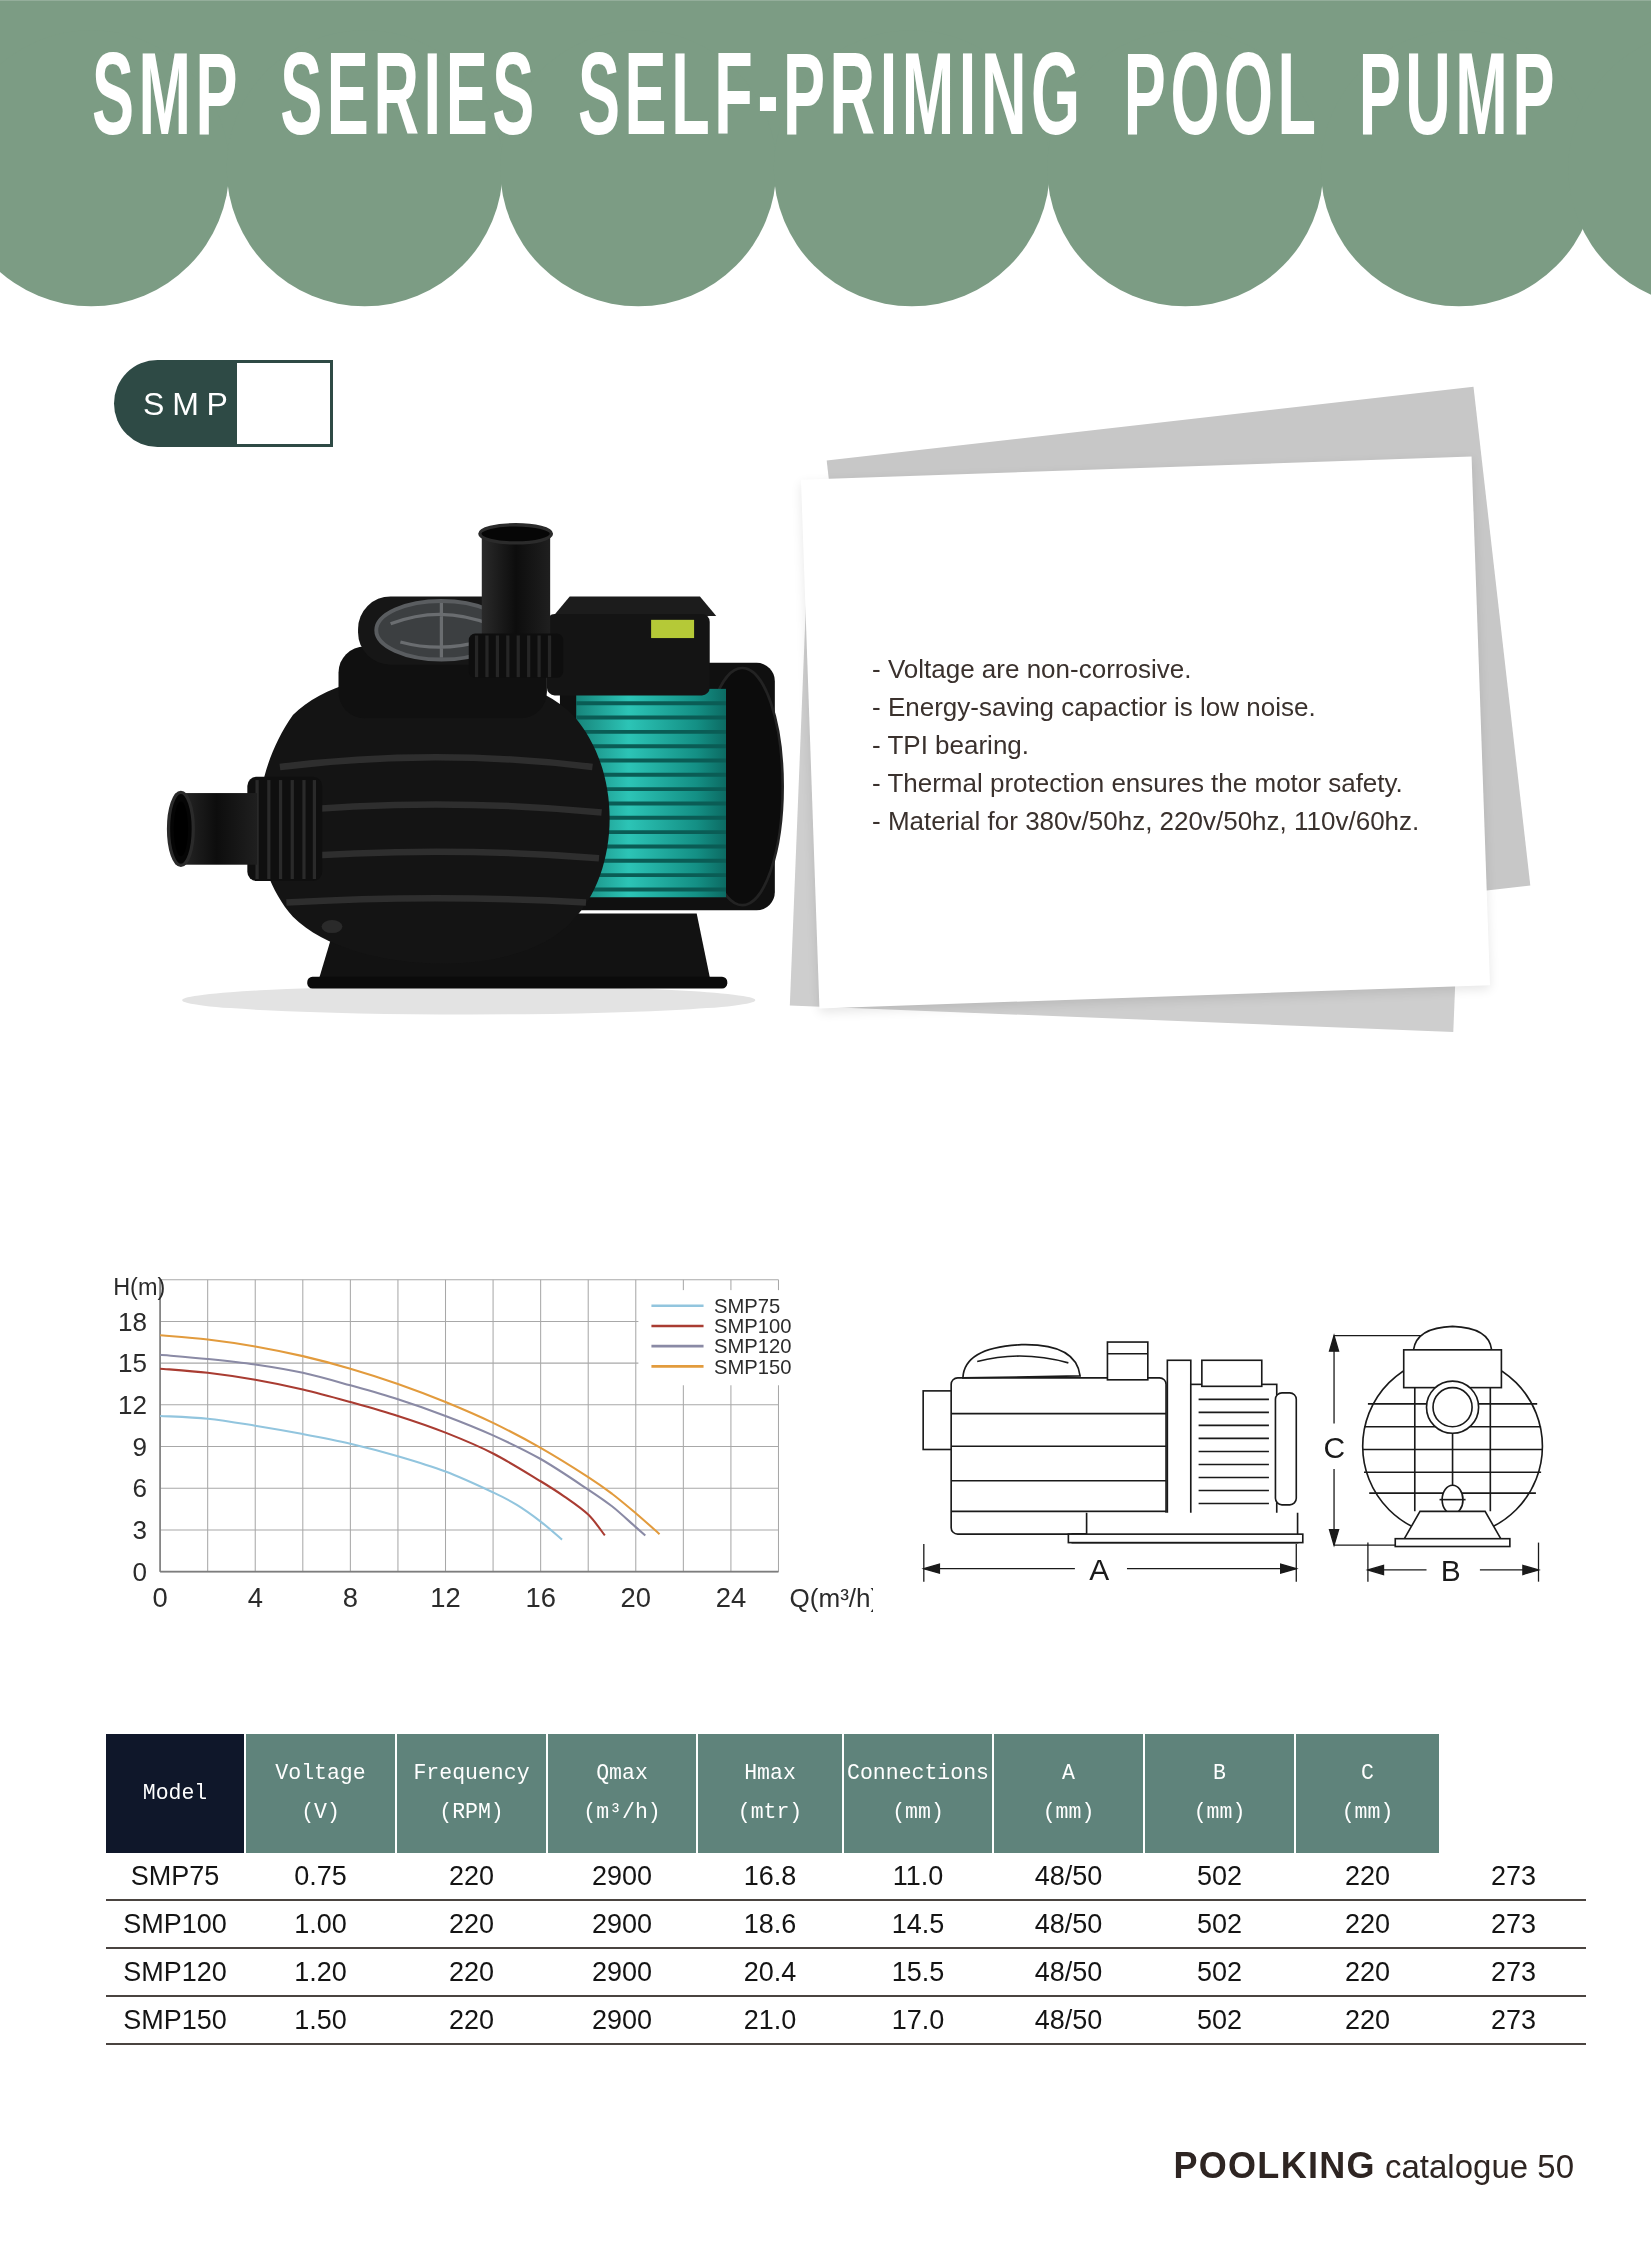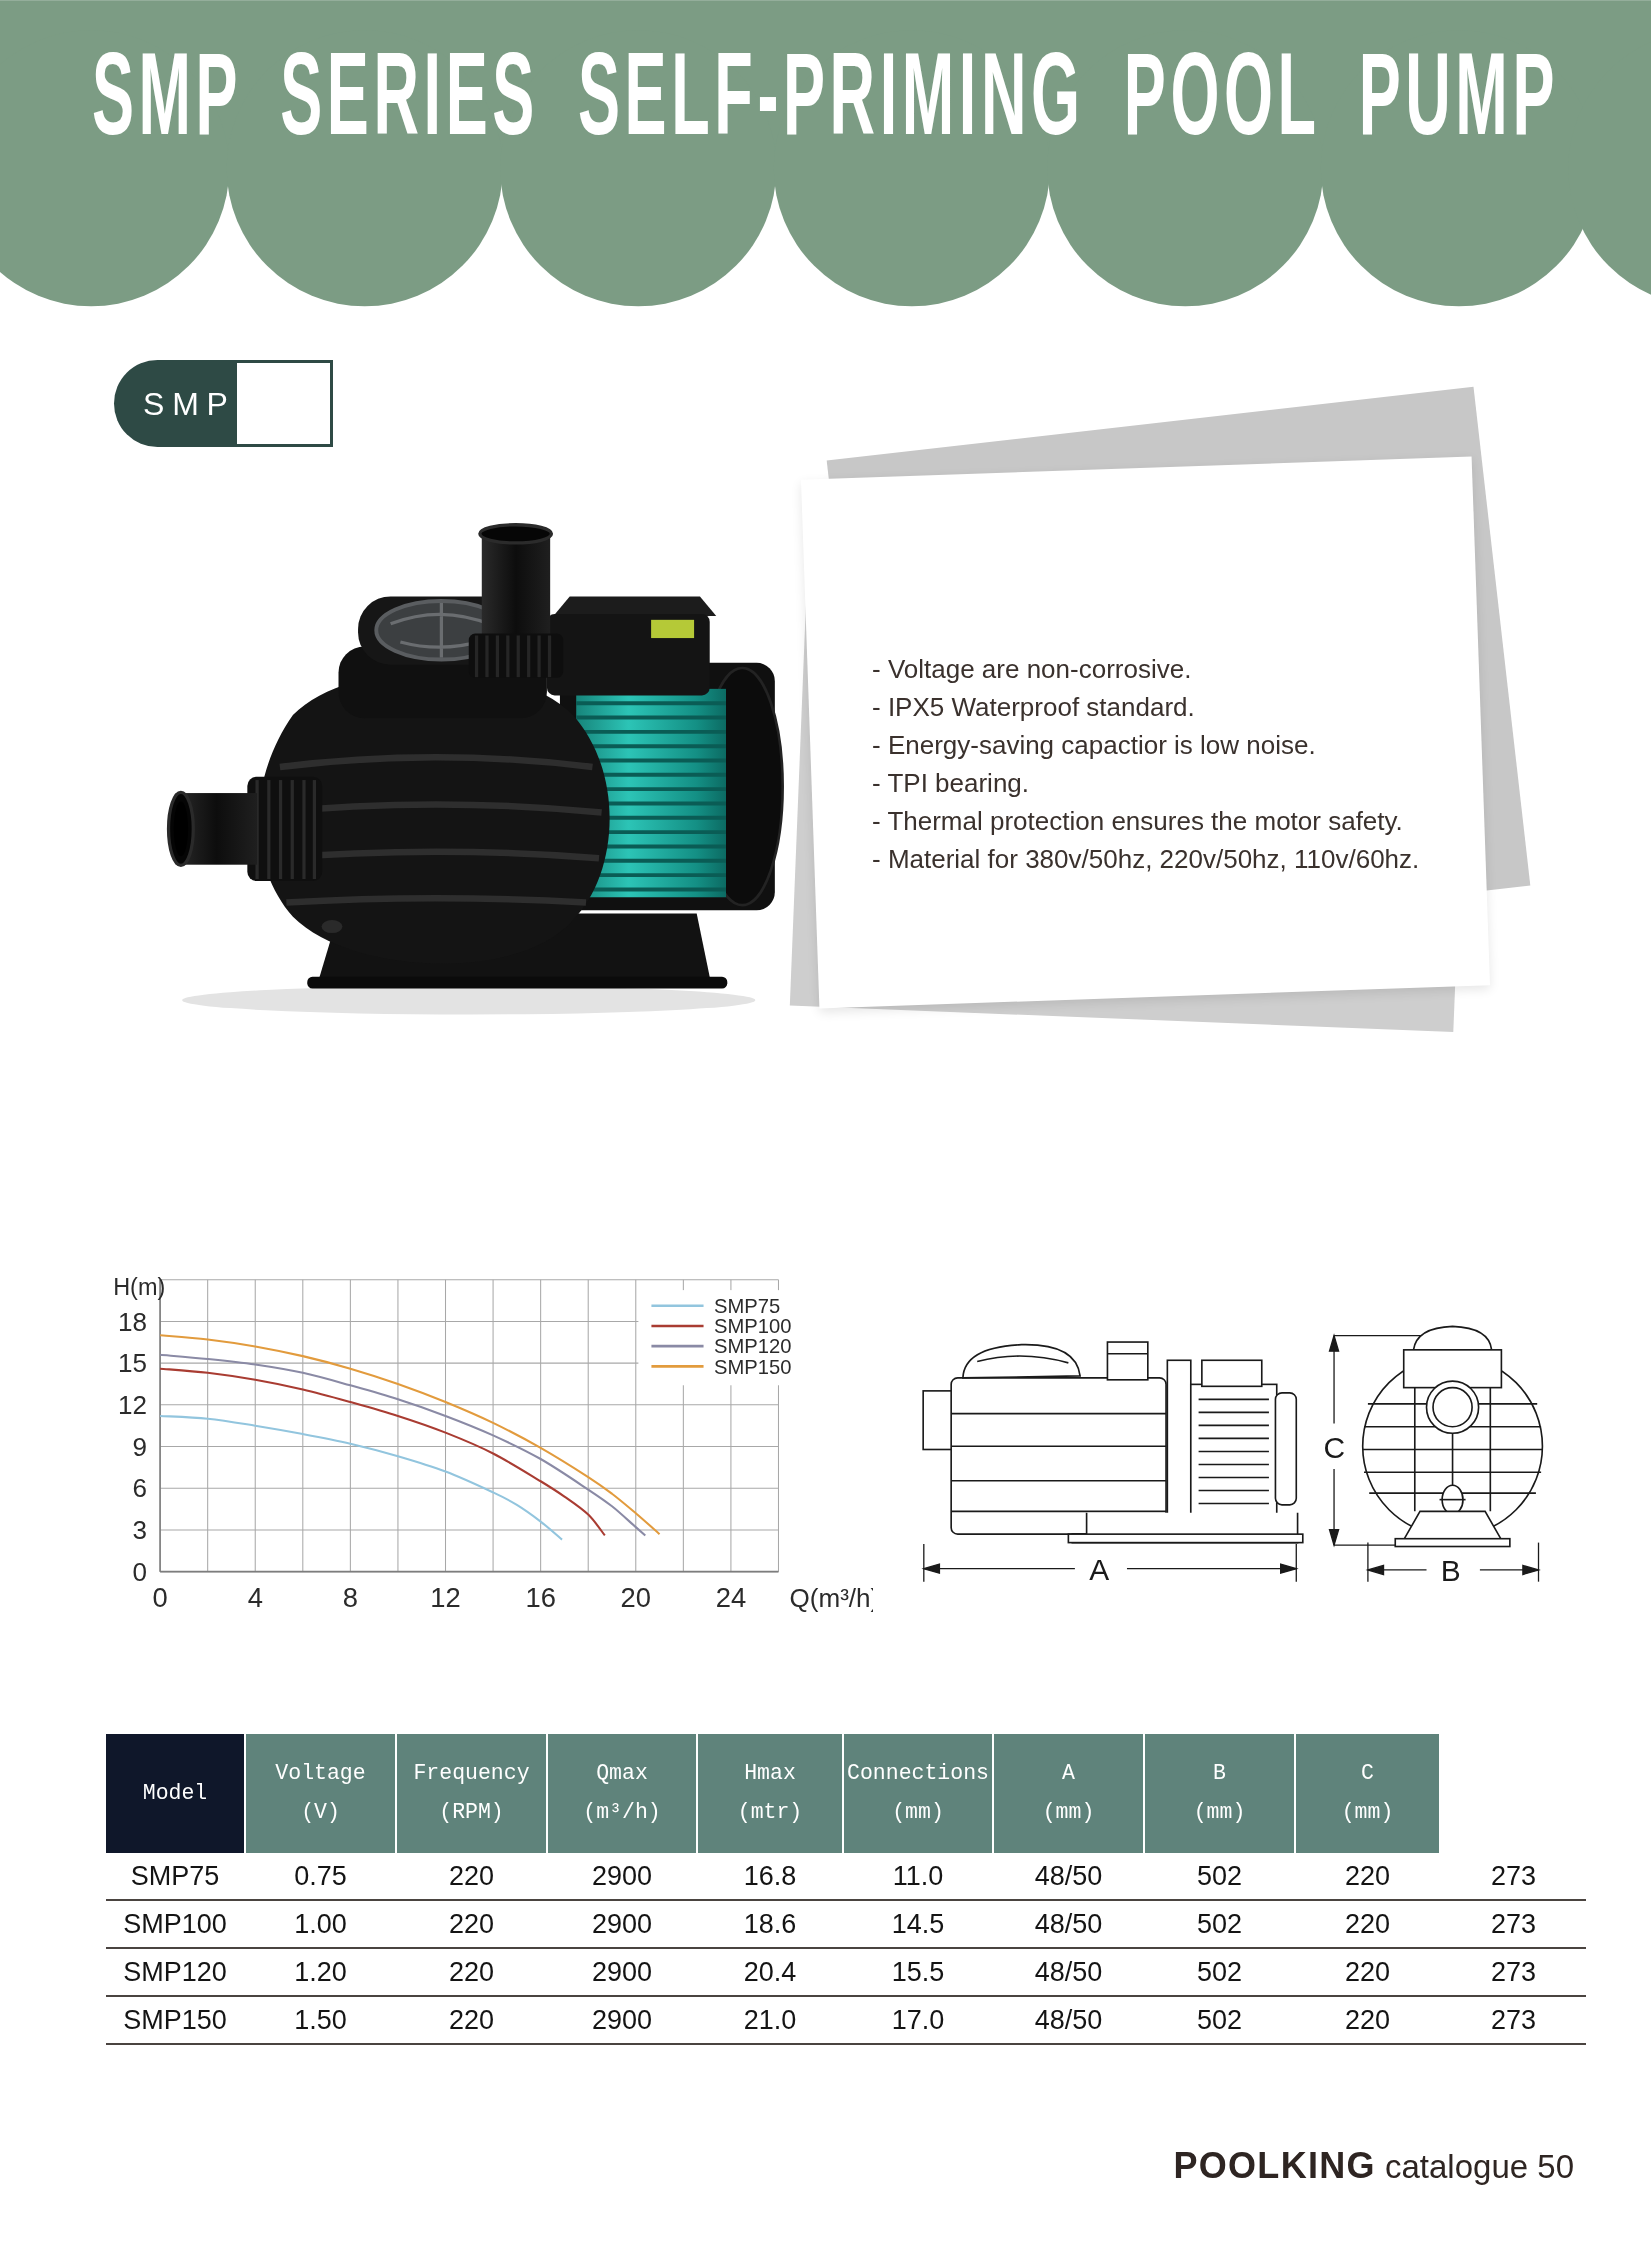--- a/index.html
+++ b/index.html
@@ -82,21 +82,20 @@
   <div class="badge">
     <span class="label">SMP</span>
     <span class="whitebox"></span>
   </div>
 
   <div class="card gray1"></div>
   <div class="card gray2"></div>
   <div class="card white"></div>
   <ul class="features">
       <li>- Voltage are non-corrosive.</li>
-      <li>- IPX5 Waterproof standard.</li>
       <li>- Energy-saving capactior is low noise.</li>
       <li>- TPI bearing.</li>
       <li>- Thermal protection ensures the motor safety.</li>
       <li>- Material for 380v/50hz, 220v/50hz, 110v/60hz.</li>
     </ul>
 
   <svg class="pump-svg" width="645" height="521" viewBox="0 0 990 800">
     <defs>
       <linearGradient id="teal" x1="0" y1="0" x2="1" y2="0">
         <stop offset="0" stop-color="#17857b"></stop>

